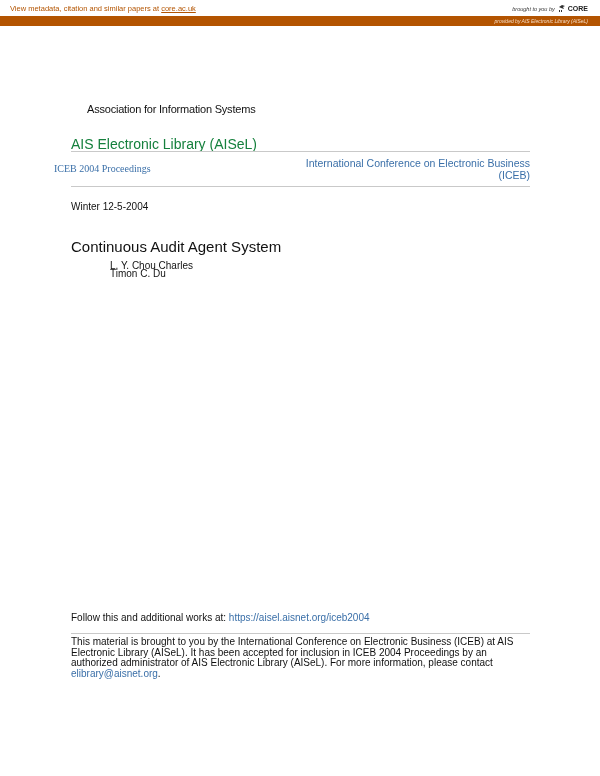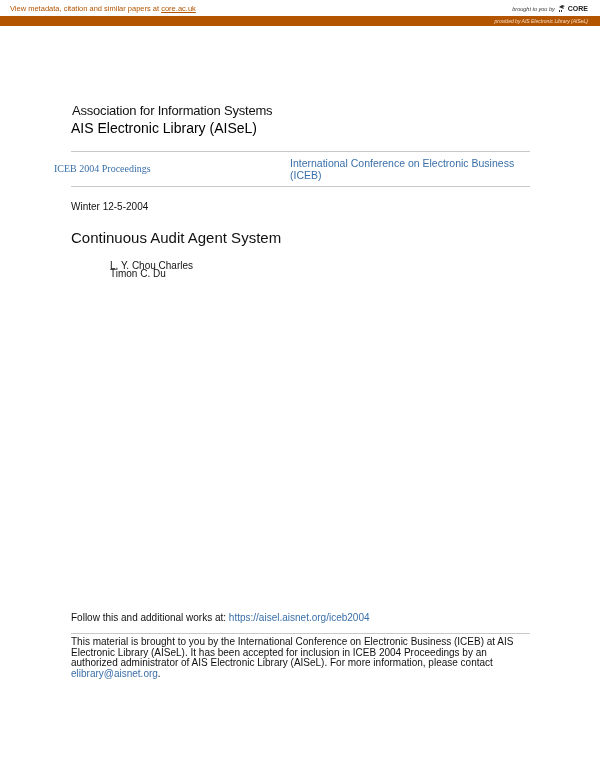--- a/index.html
+++ b/index.html
@@ -19,27 +19,27 @@
       display:flex; align-items:center; gap:3px;
     }
     .core-logo { display:flex; align-items:center; gap:2px; font-style:normal; font-weight:bold; font-size:7px; color:#222; }
     .core-logo svg { width:8px; height:9px; }
     .orangebar {
       position:absolute; left:0; top:16px; width:600px; height:10px; background:#b35400;
     }
     .orangebar .prov {
       position:absolute; right:12px; top:2px; font-size:5px; font-style:italic; color:#f5dcc4;
     }
-    .org { position:absolute; left:72px; top:103px; font-size:13px; color:#111; letter-spacing:-0.2px; }
-    .lib { position:absolute; left:71px; top:120px; font-size:14px; color:#000000; }
+    .org { position:absolute; left:87px; top:103px; font-size:11px; color:#111; letter-spacing:-0.2px; }
+    .lib { position:absolute; left:71px; top:136px; font-size:14px; color:#15803d; }
     .hr { position:absolute; left:71px; width:459px; height:1px; background:#c9c9c9; }
     .proc { position:absolute; left:54px; top:163px; font-size:10px; color:#3a6fa8;font-family:Liberation Serif, serif; }
-    .conf { position:absolute; right:70px; top:157px; width:240px; font-size:10.5px; color:#3a6fa8; line-height:12px; }
+    .conf { position:absolute; right:70px; top:157px; width:240px; text-align:right; font-size:10.5px; color:#3a6fa8; line-height:12px; }
     .date { position:absolute; left:71px; top:201px; font-size:10px; color:#111; }
-    .title { position:absolute; left:71px; top:229px; font-size:15px; color:#111; }
+    .title { position:absolute; left:71px; top:238px; font-size:15px; color:#111; }
     .author { position:absolute; left:71px; font-size:10px; color:#111;margin-left:39px; }
     .follow { position:absolute; left:71px; top:612px; font-size:10px; color:#111; }
     .follow a, .notice a { color:#3a6fa8; text-decoration:none; }
     .notice { position:absolute; left:71px; top:637px; width:460px; font-size:10px; line-height:10.5px; color:#111; }
   </style>
 </head>
 <body>
 
 <div class="topline">
   <div class="left">

